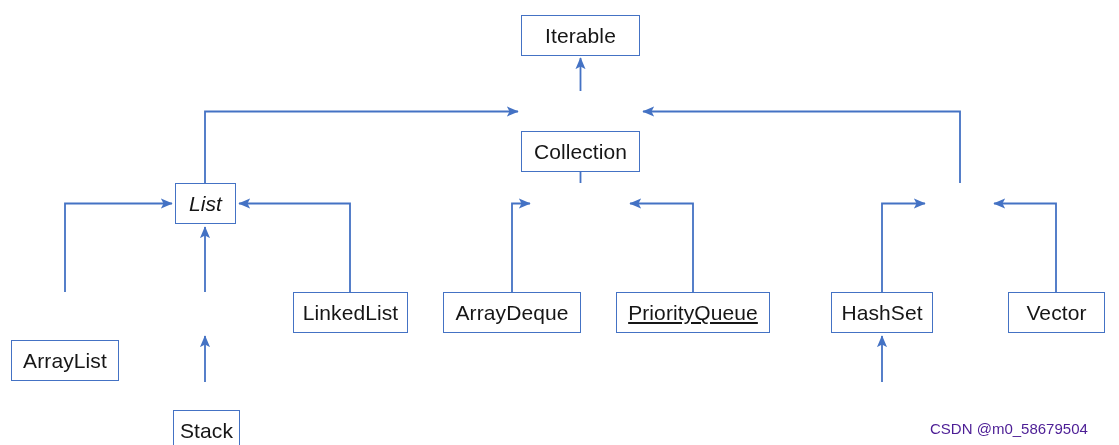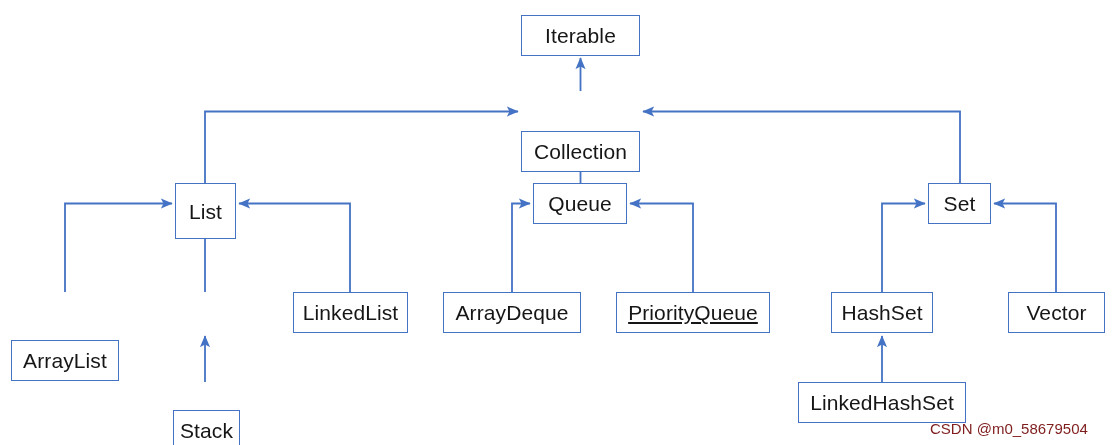--- a/index.html
+++ b/index.html
@@ -38,21 +38,21 @@
     font-size: 21px;
     line-height: 1;
     letter-spacing: 0.1px;
     white-space: nowrap;
     z-index: 2;
   }
   #watermark {
     position: absolute;
     font-family: "Liberation Sans", sans-serif;
     font-size: 15px;
-    color: #7f1d1d;
+    color: #4c1d95;
     white-space: nowrap;
     z-index: 3;
   }
 </style>
 </head>
 <body>
 
 <div id="diagram-root">
 
   <svg id="edge-layer" viewBox="0 0 1119 445" xmlns="http://www.w3.org/2000/svg">
@@ -87,27 +87,24 @@
 
       <path d="M205,382 L205,336"></path>
 
       <path d="M882,382 L882,336"></path>
     </g>
 
   </svg>
 
   <div class="node" style="left: 521px; top: 15px; width: 119px; height: 41px;">Iterable</div>
   <div class="node" style="left: 521px; top: 91px; width: 119px; height: 41px; margin-top: 40px;">Collection</div>
-  <div class="node" style="left: 175px; top: 183px; width: 61px; height: 56px;">List</div>
-  <div class="node" style="left: 533px; top: 183px; width: 94px; height: 41px;">Queue</div>
-  <div class="node" style="left: 928px; top: 183px; width: 63px; height: 41px;">Set</div>
+  <div class="node" style="left: 175px; top: 183px; width: 61px; height: 41px; font-style: italic;">List</div>
   <div class="node" style="left: 11px; top: 292px; width: 108px; height: 41px; margin-top: 48px;">ArrayList</div>
   <div class="node" style="left: 293px; top: 292px; width: 115px; height: 41px;">LinkedList</div>
   <div class="node" style="left: 443px; top: 292px; width: 138px; height: 41px;">ArrayDeque</div>
   <div class="node" style="left: 616px; top: 292px; width: 154px; height: 41px; text-decoration: underline;">PriorityQueue</div>
   <div class="node" style="left: 831px; top: 292px; width: 102px; height: 41px;">HashSet</div>
   <div class="node" style="left: 1008px; top: 292px; width: 97px; height: 41px;">Vector</div>
   <div class="node" style="left: 173px; top: 382px; width: 67px; height: 41px; margin-top: 28px;">Stack</div>
-  <div class="node" style="left: 798px; top: 382px; width: 168px; height: 41px;">LinkedHashSet</div>
 
   <div id="watermark" style="left: 930px; top: 420px;">CSDN @m0_58679504</div>
 
 </div>
 
 </body></html>

